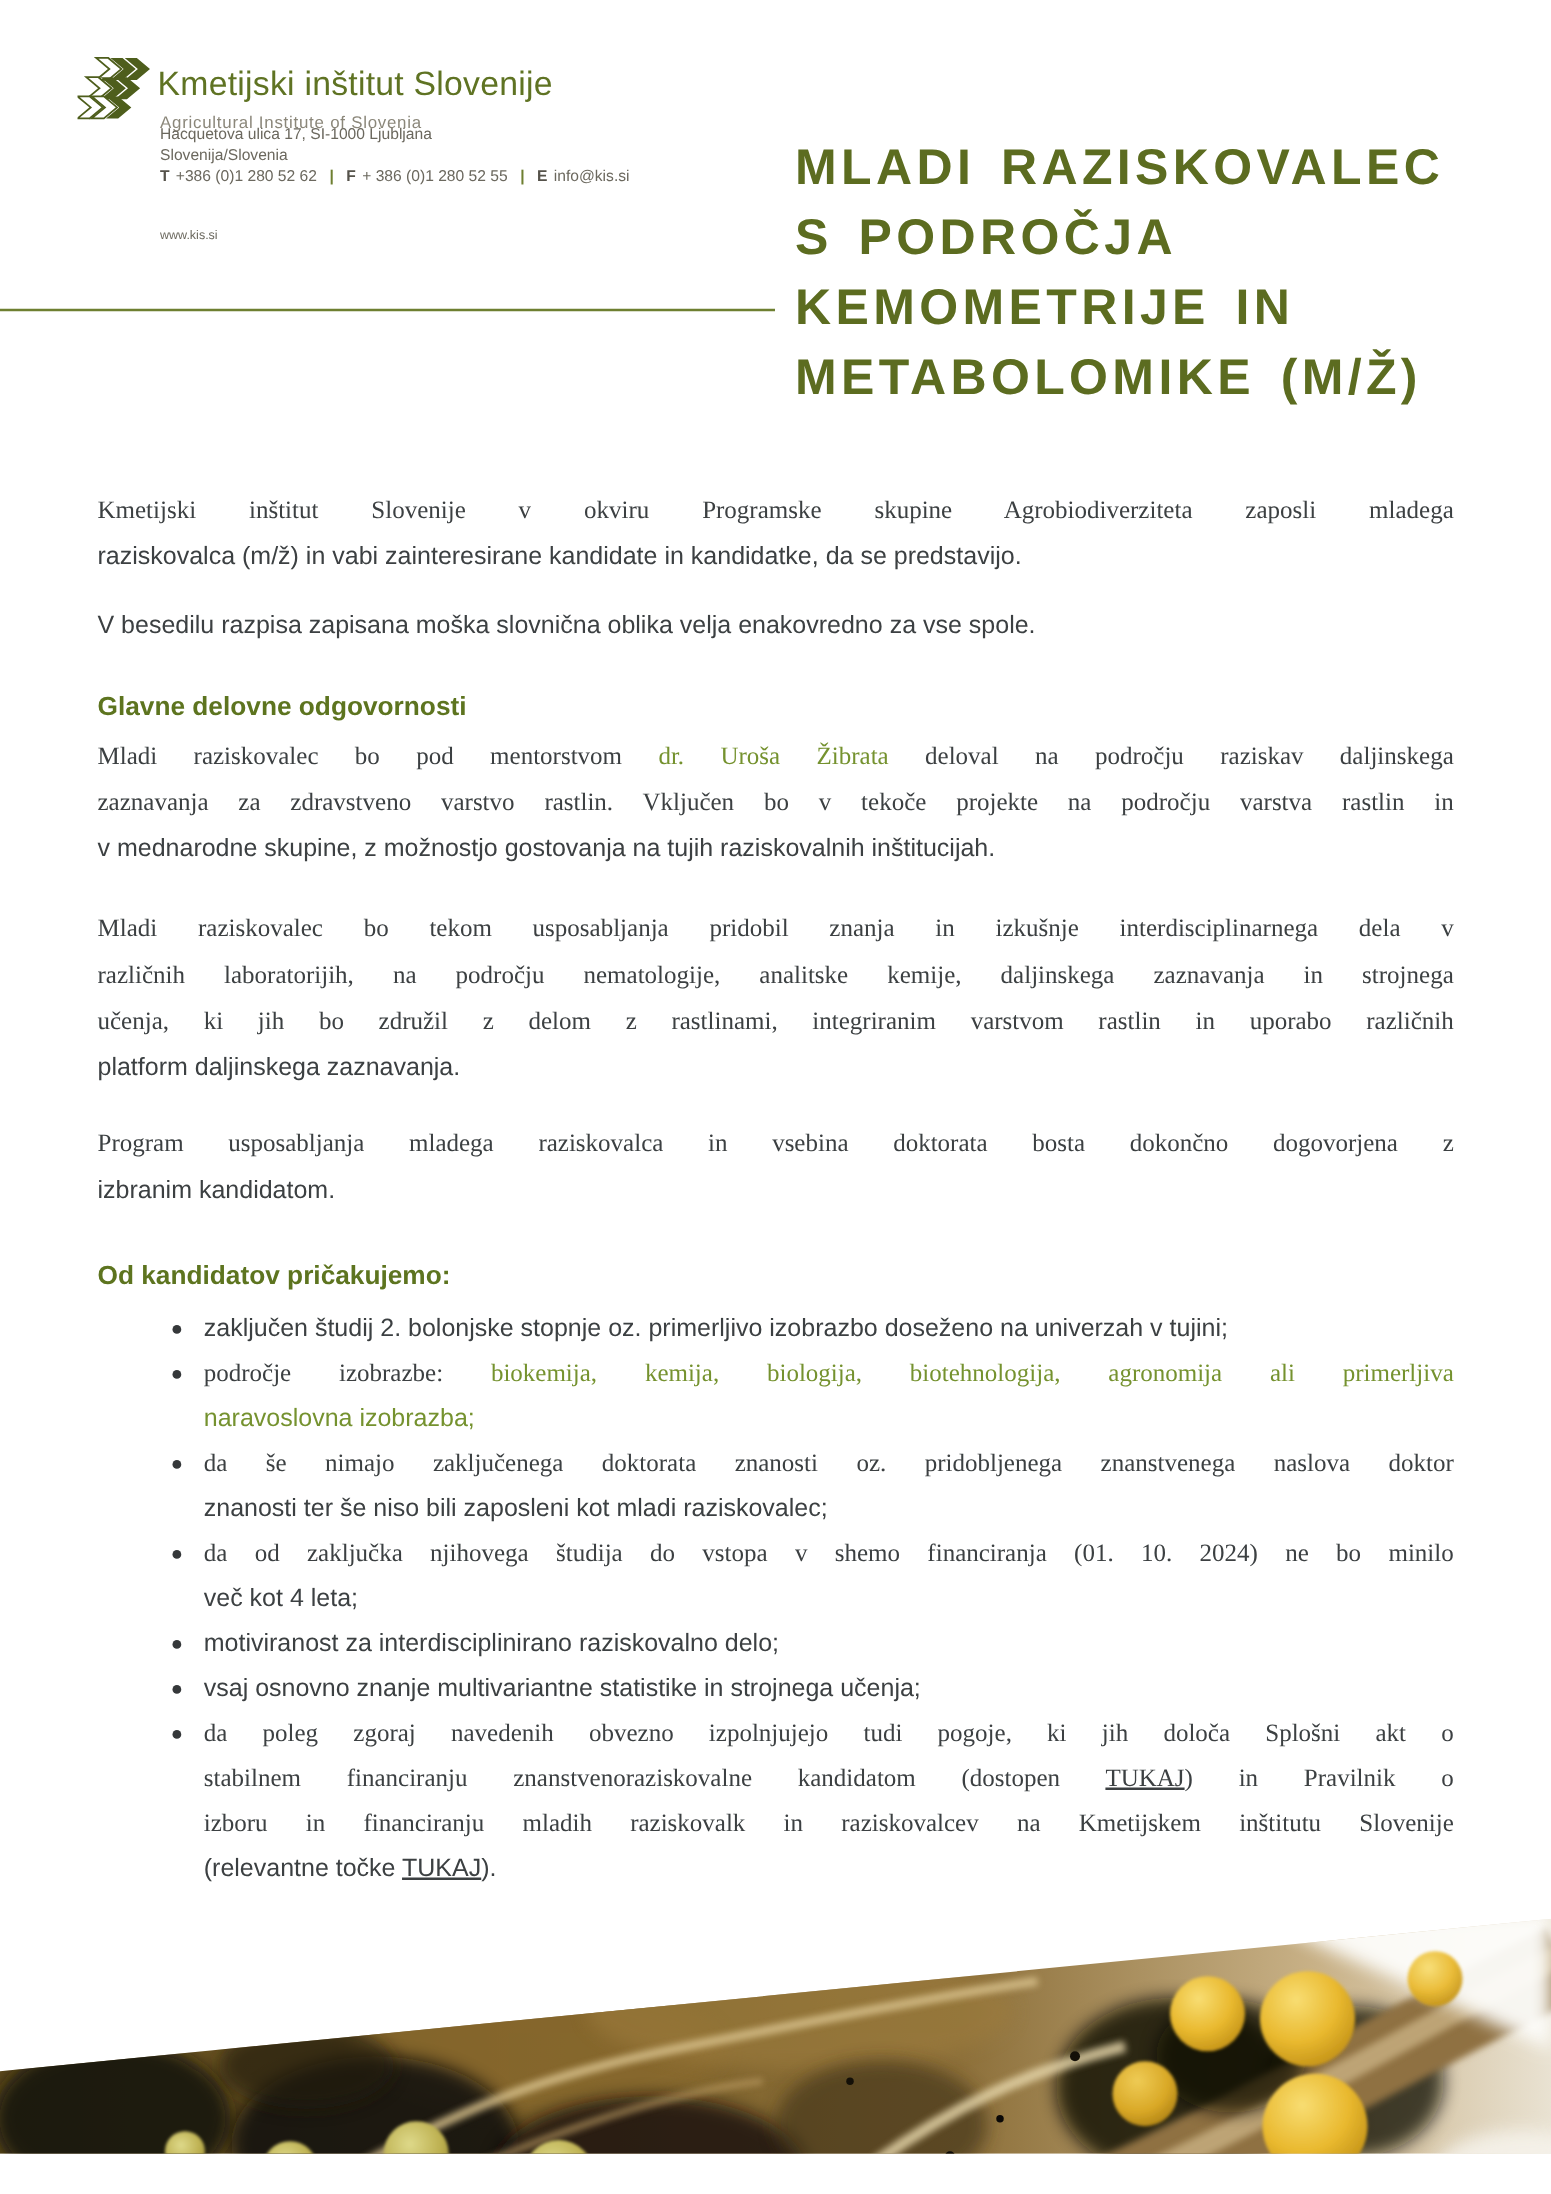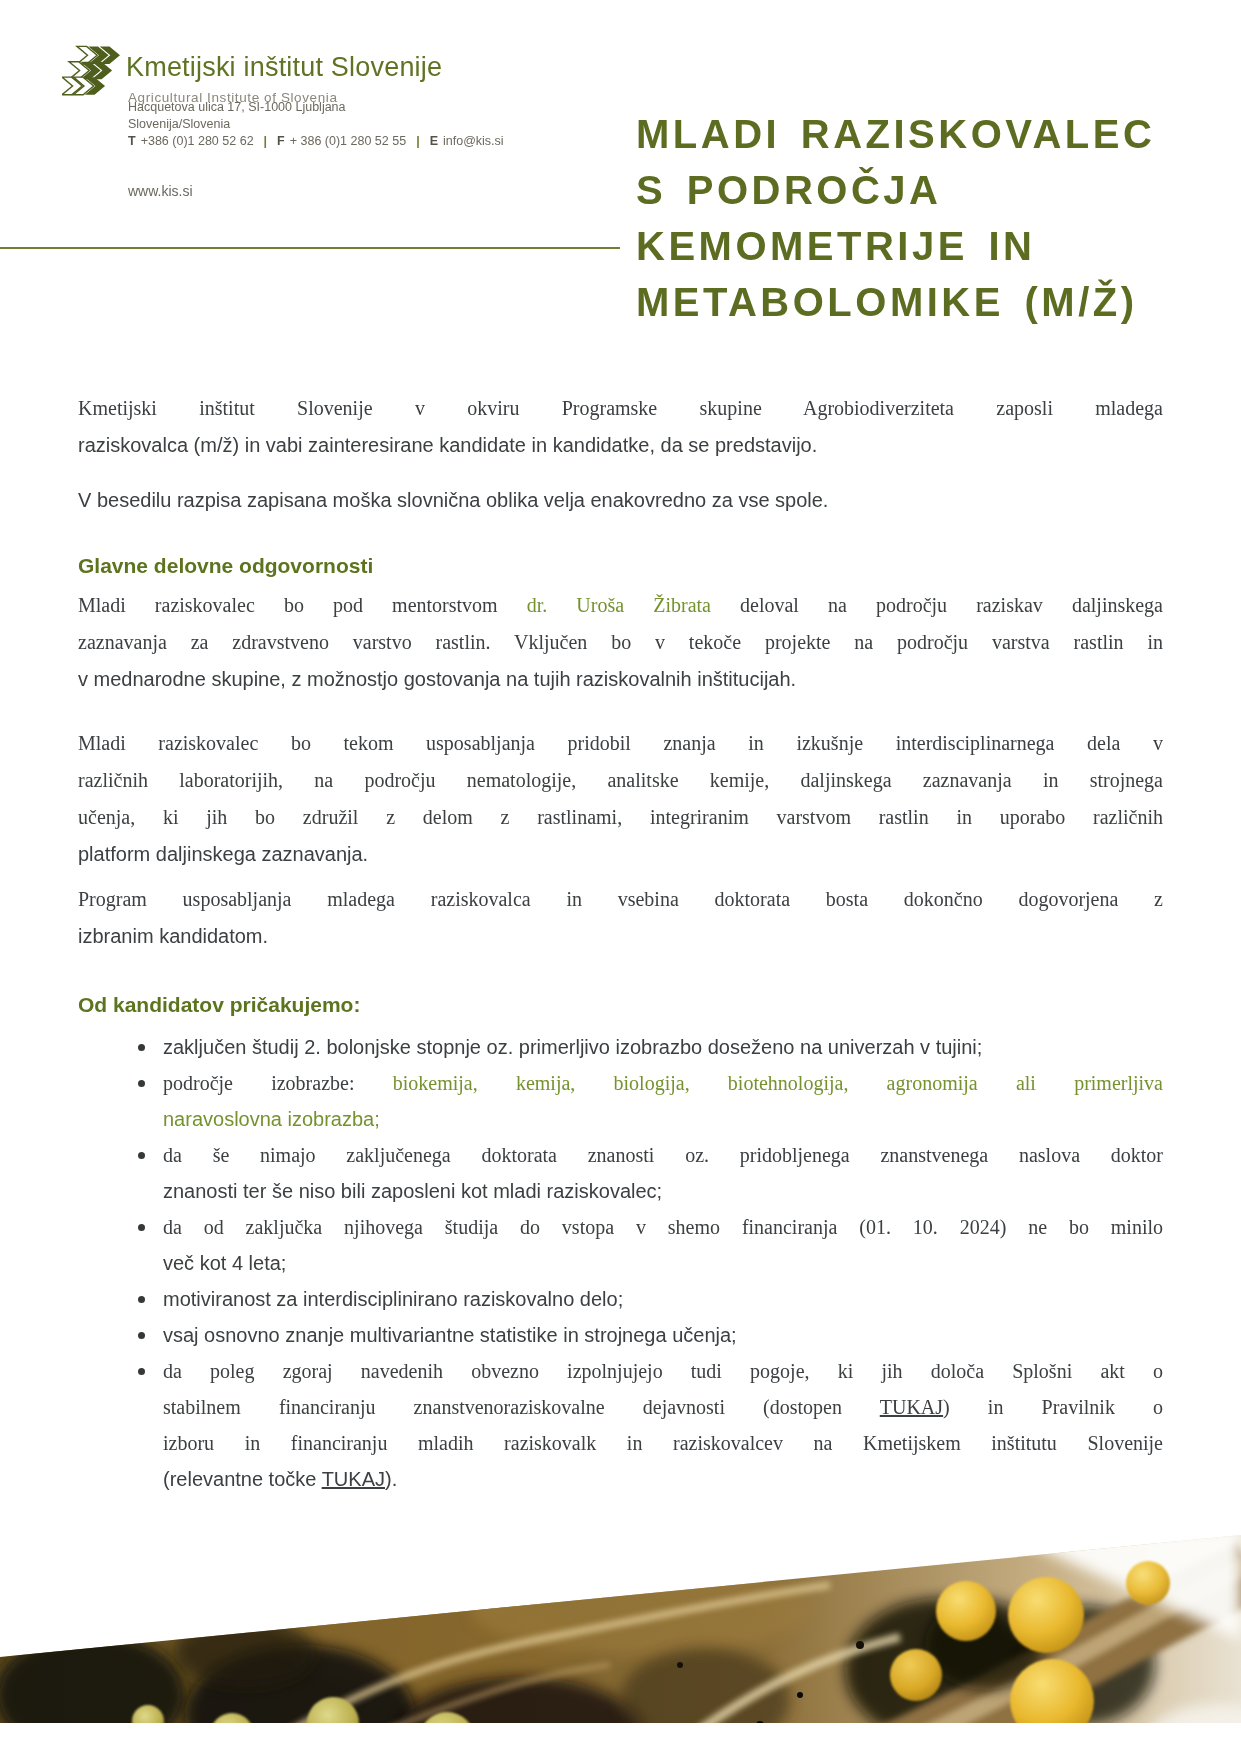--- a/index.html
+++ b/index.html
@@ -9,42 +9,42 @@
     font-family: "Liberation Sans", "DejaVu Sans", sans-serif;
     color: #3c4042;
   }
   
   .logo-icon { position: absolute; left: 62px; top: 42px; }
   .brand { position: absolute; left: 126px; top: 52px; font-size: 27px; color: #5f7323; letter-spacing: 0.2px; }
   .brand-sub { position: absolute; left: 128px; top: 90px; font-size: 13.5px; color: #8b877a; letter-spacing: 0.6px; }
   .contact { position: absolute; left: 128px; top: 99px; font-size: 12.5px; line-height: 17px; color: #6b685e; }
   .clabel { font-weight: bold; color: #55524a; margin-right: 5px; }
   .pipe { color: #6e7f31; font-weight: bold; margin: 0 10px; }
-  .web { position: absolute; left: 128px; top: 183px; font-size: 14px; color: #6b685e; }
+  .web { position: absolute; left: 128px; top: 183px; font-size: 10px; color: #6b685e; }
   .rule { position: absolute; left: 0; top: 247px; width: 620px; height: 2px; background: #6e7f31; }
   
   .title {
     position: absolute; left: 636px; top: 106px; width: 600px;
     font-size: 40px; font-weight: bold; line-height: 56px;
     letter-spacing: 3.5px; word-spacing: 6px; color: #5c6c20;
   }
   .title .tline { display: block; }
   
   .content { position: absolute; left: 78px; top: 390px; width: 1085px; font-size: 20px; line-height: 37px; }
   .line, .bl { display: block; }
   .j { text-align: justify; text-align-last: justify; text-justify: inter-word; font-family: Liberation Serif, serif; }
   .last { text-align: left; }
   .green { color: #75922f; }
   .link { color: #3c4042; text-decoration: underline; cursor: pointer; }
   .h { font-weight: bold; color: #5d741f; font-size: 21px; }
   .p2 { margin-top: 18px; }
   .h1 { margin-top: 28px; }
   .p3 { margin-top: 3px; }
   .p4 { margin-top: 27px; }
-  .p5 { margin-top: 8px; }
+  .p5 { margin-top: 24px; }
   .h2 { margin-top: 31px; }
   .bullets { margin-top: 6px; line-height: 36px; }
   .row { position: relative; padding-left: 85px; }
   .dot { position: absolute; left: 60px; top: 15px; width: 7px; height: 7px; border-radius: 50%; background: #35383a; }
   
   .photo-wrap {
     position: absolute; left: 0; top: 1525px; width: 1241px; height: 230px;
     clip-path: polygon(0 132px, 100% 10px, 100% 100%, 0 100%);
   }
   .photo-wrap svg { display: block; width: 1241px; height: 230px; }
@@ -166,21 +166,21 @@
           <span class="dot"></span>
           <span class="bl last">vsaj osnovno znanje multivariantne statistike in strojnega učenja;</span>
         </div>
 
 
       <div class="row">
           <span class="dot"></span>
           <span class="bl j">da poleg zgoraj navedenih obvezno izpolnjujejo tudi pogoje, ki jih določa Splošni akt o</span>
         </div>
       <div class="row">
-          <span class="bl j"><span>stabilnem financiranju znanstvenoraziskovalne dejavnosti (dostopen </span><a class="link">TUKAJ</a><span>) in Pravilnik o</span></span>
+          <span class="bl j"><span>stabilnem financiranju znanstvenoraziskovalne kandidatom (dostopen </span><a class="link">TUKAJ</a><span>) in Pravilnik o</span></span>
         </div>
       <div class="row">
           <span class="bl j">izboru in financiranju mladih raziskovalk in raziskovalcev na Kmetijskem inštitutu Slovenije</span>
         </div>
       <div class="row">
           <span class="bl last"><span>(relevantne točke </span><a class="link">TUKAJ</a><span>).</span></span>
         </div>
 
     </div>
   </div>

